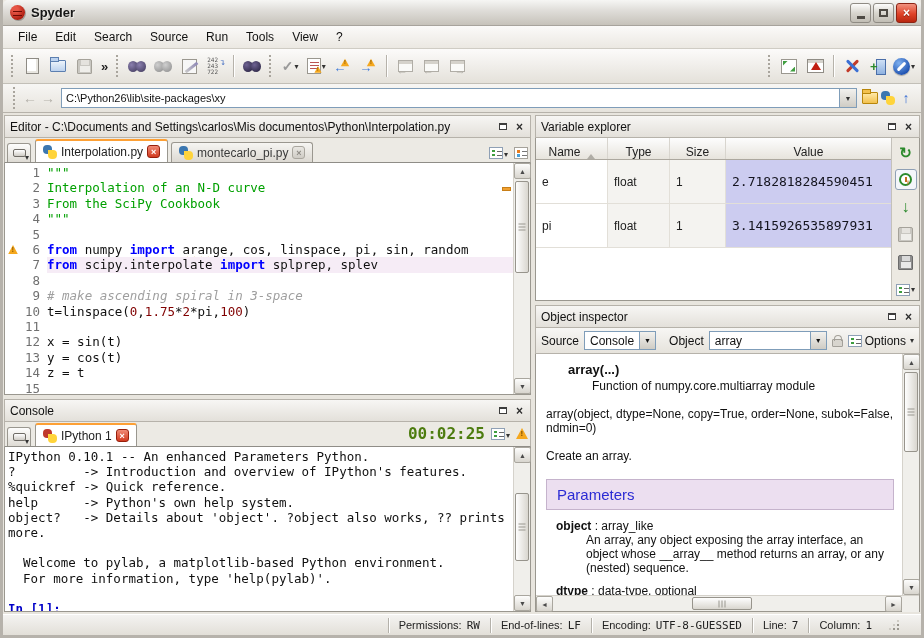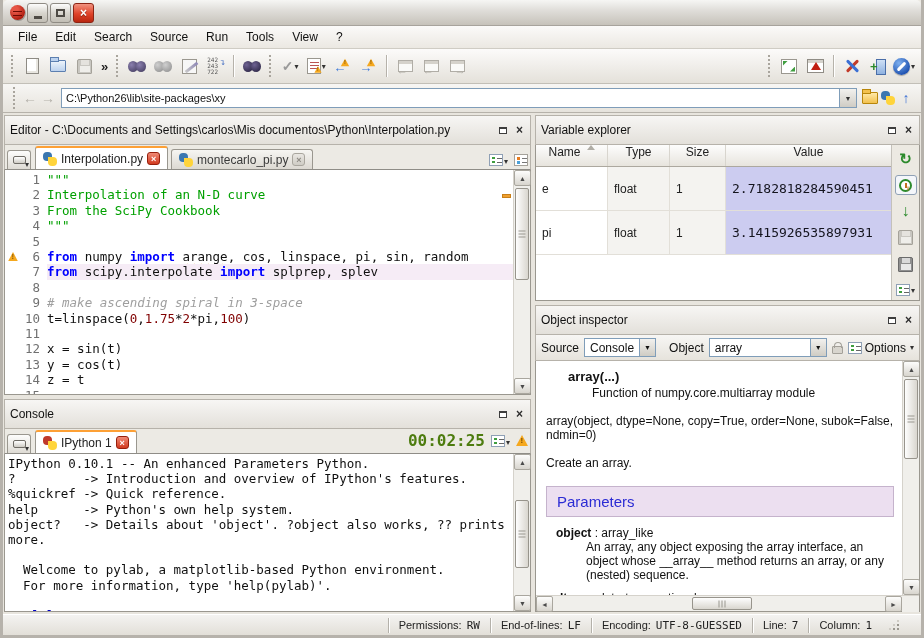--- a/index.html
+++ b/index.html
@@ -97,21 +97,21 @@
   .ic-folder::before { content:""; position:absolute; left:-1px; top:-4px; width:7px; height:3px; background:#f2c14e; border:1px solid #b8860b; }
   .pylogo { width:14px; height:14px; position:relative; }
   .pylogo::before { content:""; position:absolute; left:0; top:0; width:9px; height:9px; background:#3b77b0; border-radius:4px 4px 0 4px; }
   .pylogo::after { content:""; position:absolute; right:0; bottom:0; width:9px; height:9px; background:#ffd43b; border-radius:0 4px 4px 4px; }
   .pylogo.red::before { background:#c0392b; }
   
   .main { flex:1; display:flex; gap:4px; padding:2px 1px; background:#e8e5de; min-height:0; }
   .col-left { width:527px; display:flex; flex-direction:column; gap:4px; min-height:0; }
   .col-right { flex:1; display:flex; flex-direction:column; gap:4px; min-height:0; }
   .panel { display:flex; flex-direction:column; min-height:0; }
-  .panel-header { height:30px; background:linear-gradient(#f7f6f4,#e3e0da); border:1px solid #b6b2aa;
+  .panel-header { height:23px; background:linear-gradient(#f7f6f4,#e3e0da); border:1px solid #b6b2aa;
                   display:flex; align-items:center; padding:0 3px 0 5px; }
   .panel-title { flex:1; font-size:12px; color:#111; white-space:nowrap; overflow:hidden; }
   .ph-btn { width:15px; height:14px; display:flex; align-items:center; justify-content:center; margin-left:2px; }
   .float-glyph { width:8px; height:7px; border:1px solid #3d3d3d; border-top:2px solid #3d3d3d; background:#fff; }
   .x-glyph { font-size:12px; font-weight:bold; color:#2e2e2e; line-height:1; }
   
   .tabbar { height:25px; display:flex; align-items:flex-end; padding:0 2px; border-bottom:1px solid #8f8d87; background:transparent; position:relative; }
   .browse-tabs { width:24px; height:19px; border:1px solid #9a978f; border-bottom:none; border-radius:3px 3px 0 0;
                  background:linear-gradient(#fdfdfc,#dedbd4); margin-right:4px; display:flex; align-items:center; justify-content:center; position:relative;}
   .drawer { width:13px; height:8px; border:1px solid #6f6c66; border-radius:2px; background:linear-gradient(#fff,#cfccc5); }
@@ -161,21 +161,21 @@
   .sb-thumb { position:absolute; left:1px; right:1px; background:linear-gradient(90deg,#fefefe,#d9d6cf); border:1px solid #97948c; border-radius:2px; }
   .sb-h .sb-thumb { left:auto; right:auto; top:1px; bottom:1px; background:linear-gradient(#fefefe,#d9d6cf); }
   .sb-thumb::after { content:""; position:absolute; left:50%; top:50%; transform:translate(-50%,-50%); width:7px; height:1px;
             background:#9a978f; box-shadow:0 -3px 0 #9a978f, 0 3px 0 #9a978f; }
   .sb-h .sb-thumb::after { width:1px; height:7px; box-shadow:-3px 0 0 #9a978f, 3px 0 0 #9a978f; }
   .sb-corner { width:17px; height:16px; background:#f0efeb; flex:none; }
   
   .varexp-body { flex:1; display:flex; border:1px solid #9a978f; border-top:none; background:#ece9e2; min-height:0; }
   .vartable { flex:1; background:#fff; border-right:1px solid #c4c1ba; display:flex; flex-direction:column; }
   .vtable-header { display:flex; height:22px; background:linear-gradient(#fdfdfd,#e7e4dd); border-bottom:1px solid #aca89f; }
-  .vth { font-size:12px; color:#222; display:flex; align-items:flex-start; justify-content:center; border-right:1px solid #d8d5ce; position:relative; }
+  .vth { font-size:12px; color:#222; display:flex; align-items:flex-end; justify-content:center; border-right:1px solid #d8d5ce; position:relative; }
   .sort-tri { width:0; height:0; border-left:4px solid transparent; border-right:4px solid transparent; border-bottom:5px solid #b0ada6; margin-left:6px; }
   .vtr { display:flex; height:44px; border-bottom:1px solid #e2dfd8; }
   .vtd { font-size:12px; display:flex; align-items:center; padding:0 6px; border-right:1px solid #e2dfd8; color:#222; }
   .vtd.type, .vtd.size { background:#f4f3f0; }
   .vtd.value { background:#ccccf0; font-family:"DejaVu Sans Mono",monospace; font-size:13px; color:#14141e; }
   .col-name { width:72px; } .col-type { width:62px; } .col-size { width:56px; } .col-value { flex:1; border-right:none; }
   .var-iconstrip { width:27px; display:flex; flex-direction:column; align-items:center; padding-top:4px; gap:7px; }
   .vbtn { width:22px; height:22px; display:flex; align-items:center; justify-content:center; border-radius:3px; }
   .vbtn.pressed { border:1px solid #8fa0b5; background:#f4f6fa; }
   .ic-refresh { font-size:15px; font-weight:bold; color:#2c8a2c; line-height:1; }
@@ -213,20 +213,21 @@
   .resize-grip::after { content:""; position:absolute; right:1px; bottom:1px; width:2px; height:2px; background:#9a978f;
         box-shadow:-4px 0 0 #9a978f, 0 -4px 0 #9a978f, -8px 0 0 #cfccc5, 0 -8px 0 #cfccc5, -4px -4px 0 #cfccc5; }
 </style>
 </head>
 <body>
 
 <div class="window">
 
   <div class="titlebar">
     <div class="spylogo"></div>
+    <div class="title-text">Spyder</div>
     <div class="winbtn">
         <div class="bar"></div>
       </div>
     <div class="winbtn">
         <div class="box"></div>
       </div>
     <div class="winbtn close">
         <span>×</span>
       </div>
   </div>

